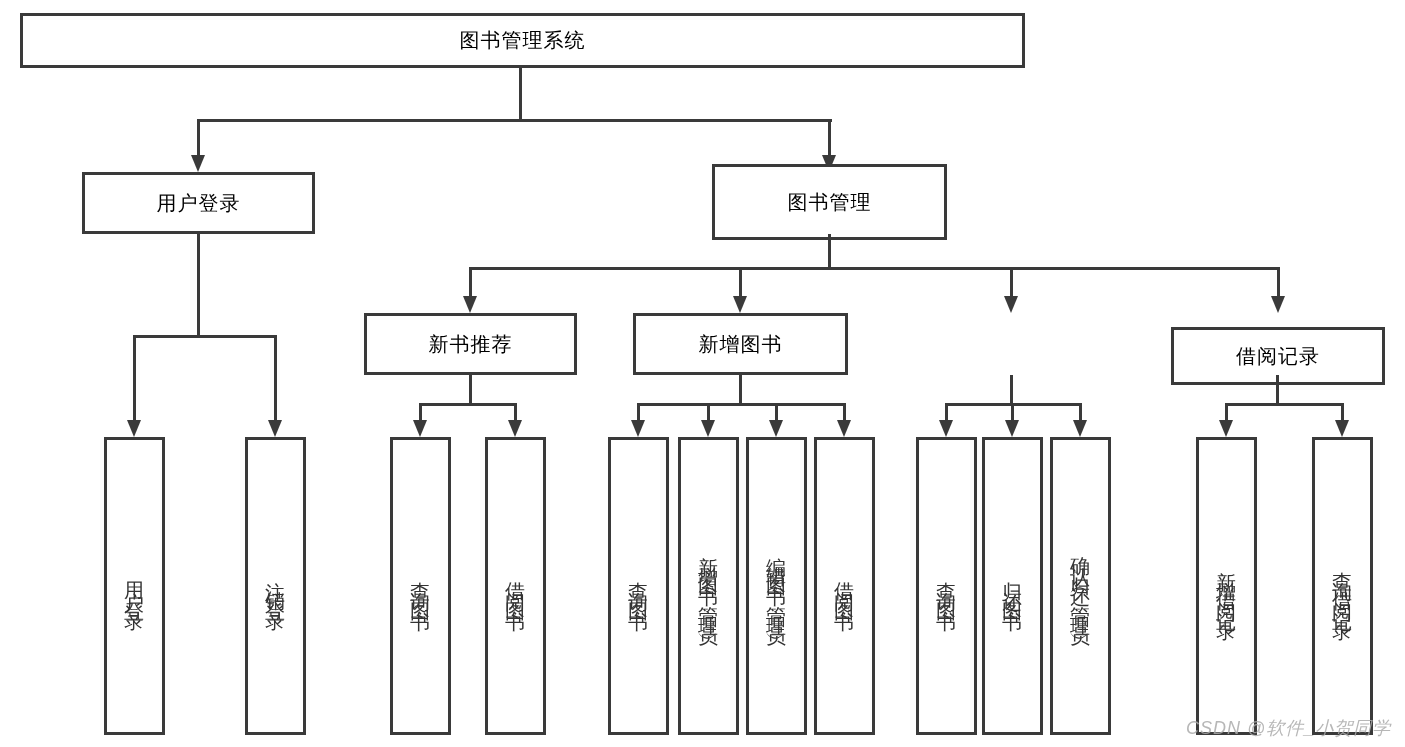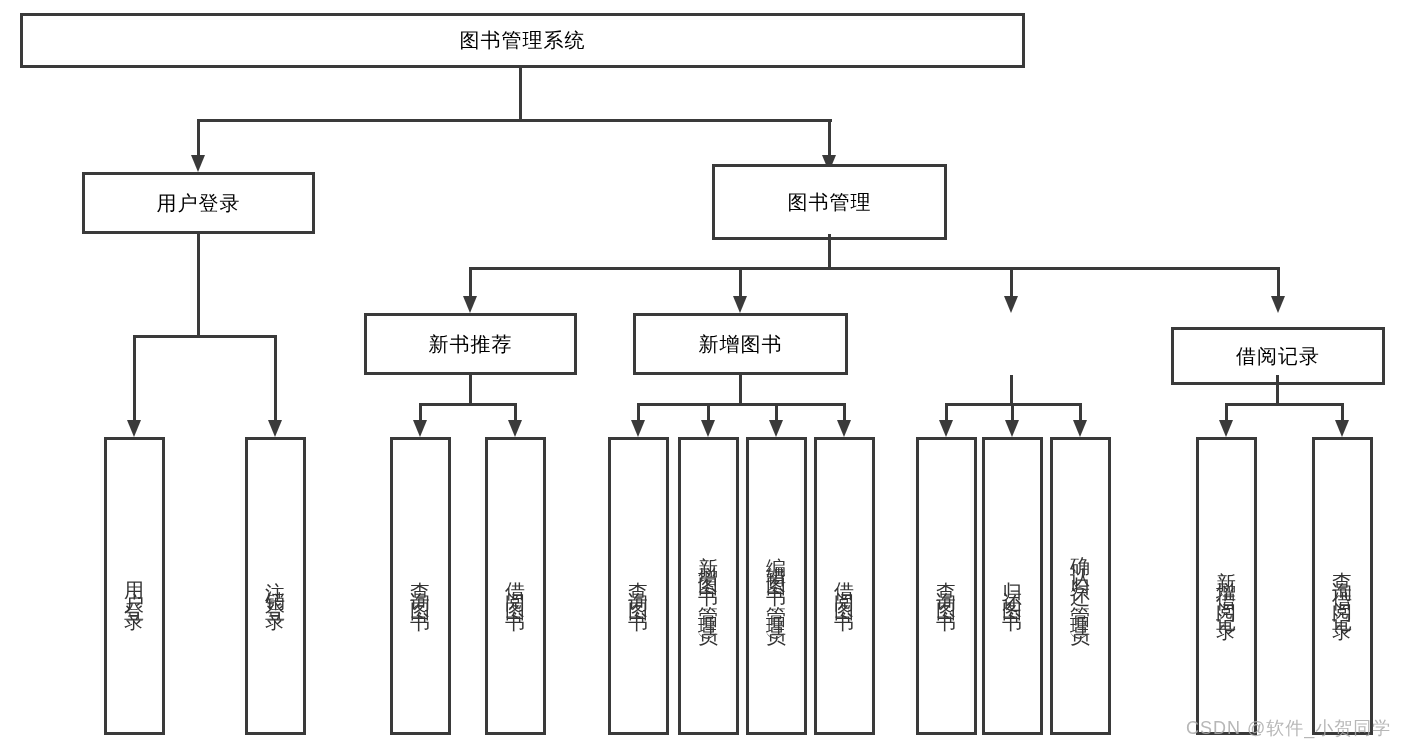--- a/index.html
+++ b/index.html
@@ -55,20 +55,21 @@
   }
   .watermark {
     position: absolute;
     left: 1186px;
     top: 716px;
     font-size: 18px;
     color: rgba(170,170,170,0.85);
     letter-spacing: 1px;
     z-index: 10;
     white-space: nowrap;
+    font-style: italic;
   }
 </style>
 </head>
 <body>
 
 <div id="canvas">
 
   <div class="node" style="left:20px; top:13px; width:1005px; height:55px">图书管理系统</div>
 
   <div class="vl" style="left:519px; top:68px; height:52px"></div>

